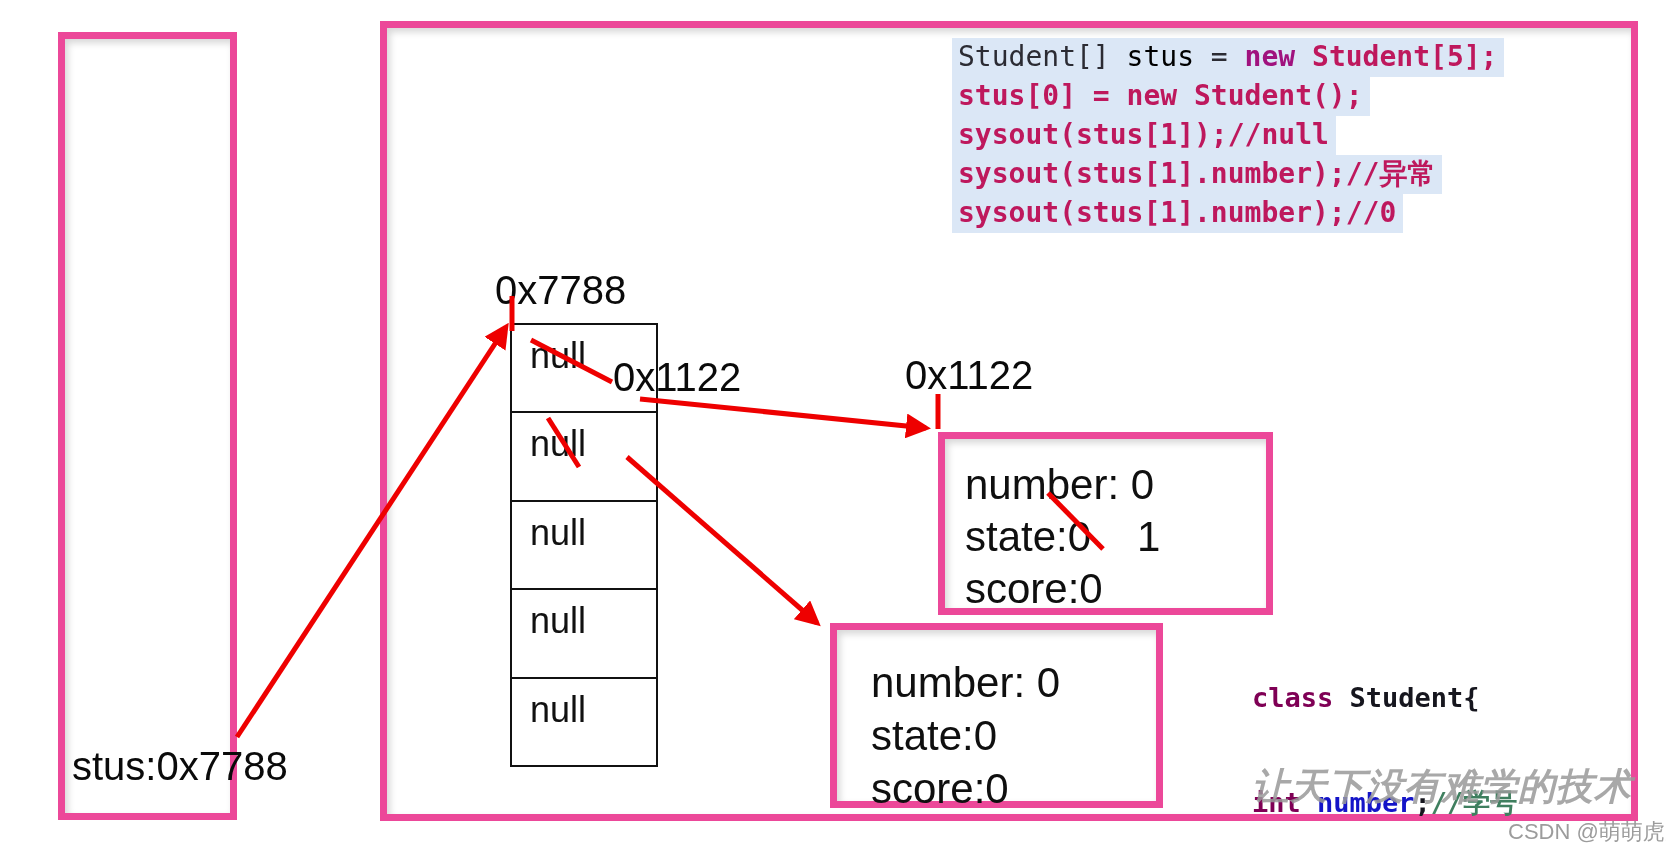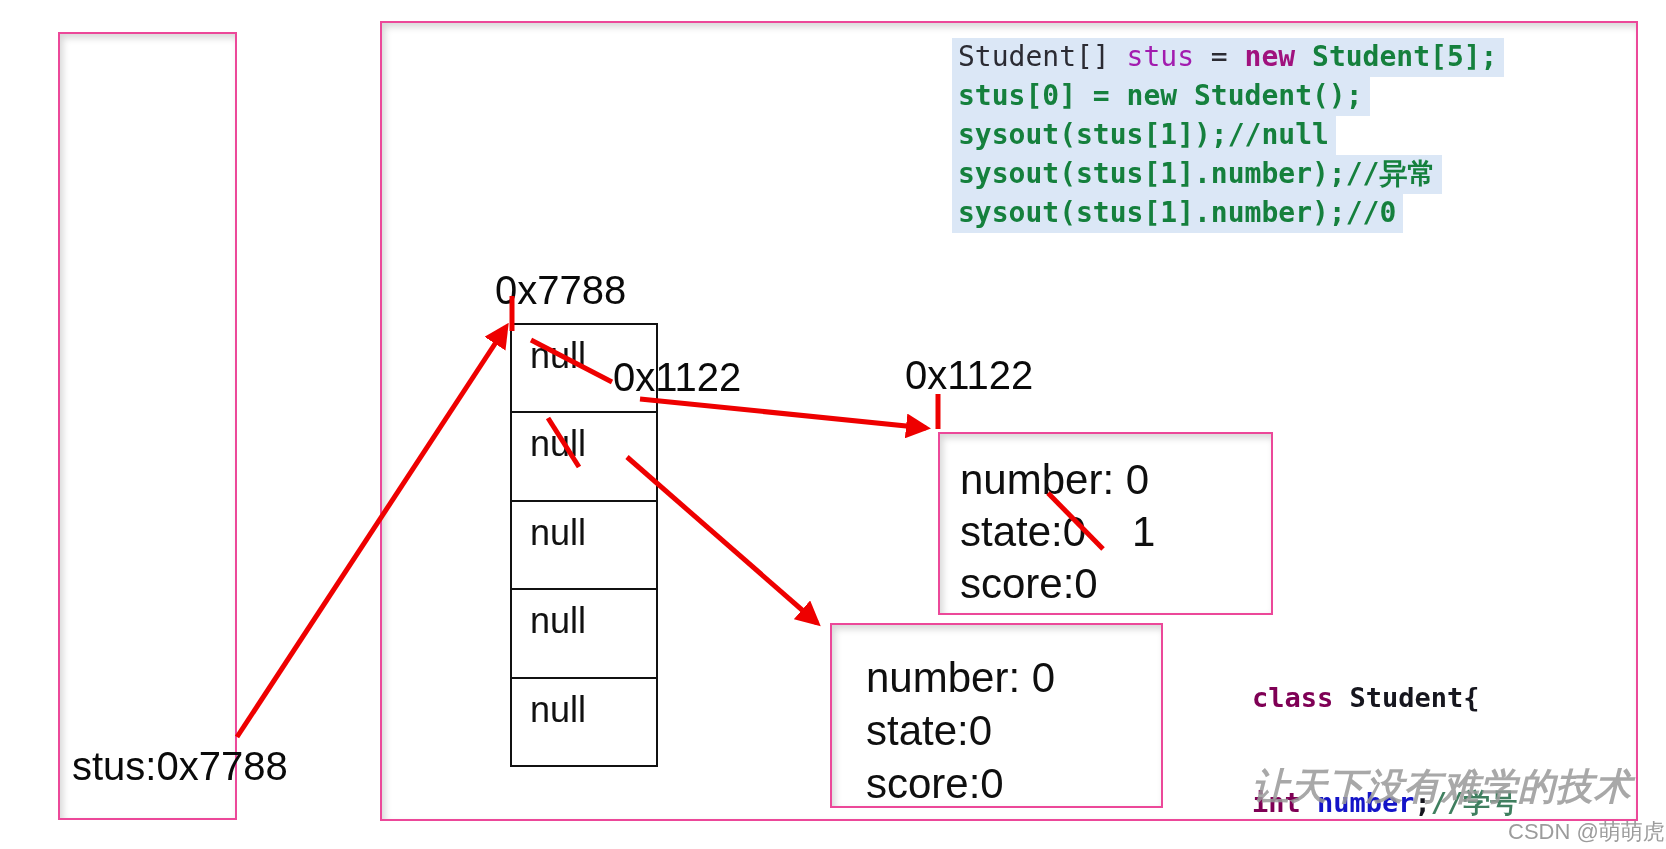--- a/index.html
+++ b/index.html
@@ -2,21 +2,21 @@
 <html><head>
 <meta charset="utf-8">
 <style>
   html,body{margin:0;padding:0;}
   body{
     width:1666px;height:849px;position:relative;overflow:hidden;
     background:#ffffff;font-family:"Liberation Sans",sans-serif;color:#141414;
   }
   .abs{position:absolute;}
   .redbox{
-    position:absolute;border:2px solid #ec4899;background:#ffffff;
+    position:absolute;border:7px solid #ec4899;background:#ffffff;
     box-shadow:inset 3px 4px 7px rgba(0,0,0,0.16);
     box-sizing:border-box;
   }
   
   #array{
     left:510px;top:323px;width:144px;height:440px;
     border:2px solid #111;display:flex;flex-direction:column;
     background:#fff;box-sizing:content-box;
   }
   .cell{
@@ -36,23 +36,23 @@
   .state-new{display:inline-block;margin-left:46px;}
   
   #code-snippet{
     left:952px;top:38px;z-index:6;
     font-family:"DejaVu Sans Mono","Liberation Mono",monospace;
     font-size:28px;line-height:38px;font-weight:bold;color:#16161e;
     display:flex;flex-direction:column;align-items:flex-start;
   }
   #code-snippet .cline{background:#dbe7f6;padding:0 7px 1px 6px;white-space:pre;}
   .tok-plain{font-weight:normal;color:#2b2b33;}
-  .tok-var{font-weight:normal;color:#a21caf;}
+  .tok-var{font-weight:normal;color:#000000;}
   .tok-new{font-weight:bold;color:#a0127e;}
-  .tok-bold{font-weight:bold;color:#15803d;text-align:center;}
+  .tok-bold{font-weight:bold;color:#be185d;text-align:center;}
   
   #class-code{
     left:1252px;top:610px;z-index:6;
     font-family:"DejaVu Sans Mono","Liberation Mono",monospace;
     font-size:27px;line-height:35px;font-weight:bold;white-space:pre;
   }
   .kw{color:#7f0055;}
   .vr{color:#1414c8;margin-top:48px;}
   .pl{color:#16161e;}
   .cm{color:#3f7f5f;}

